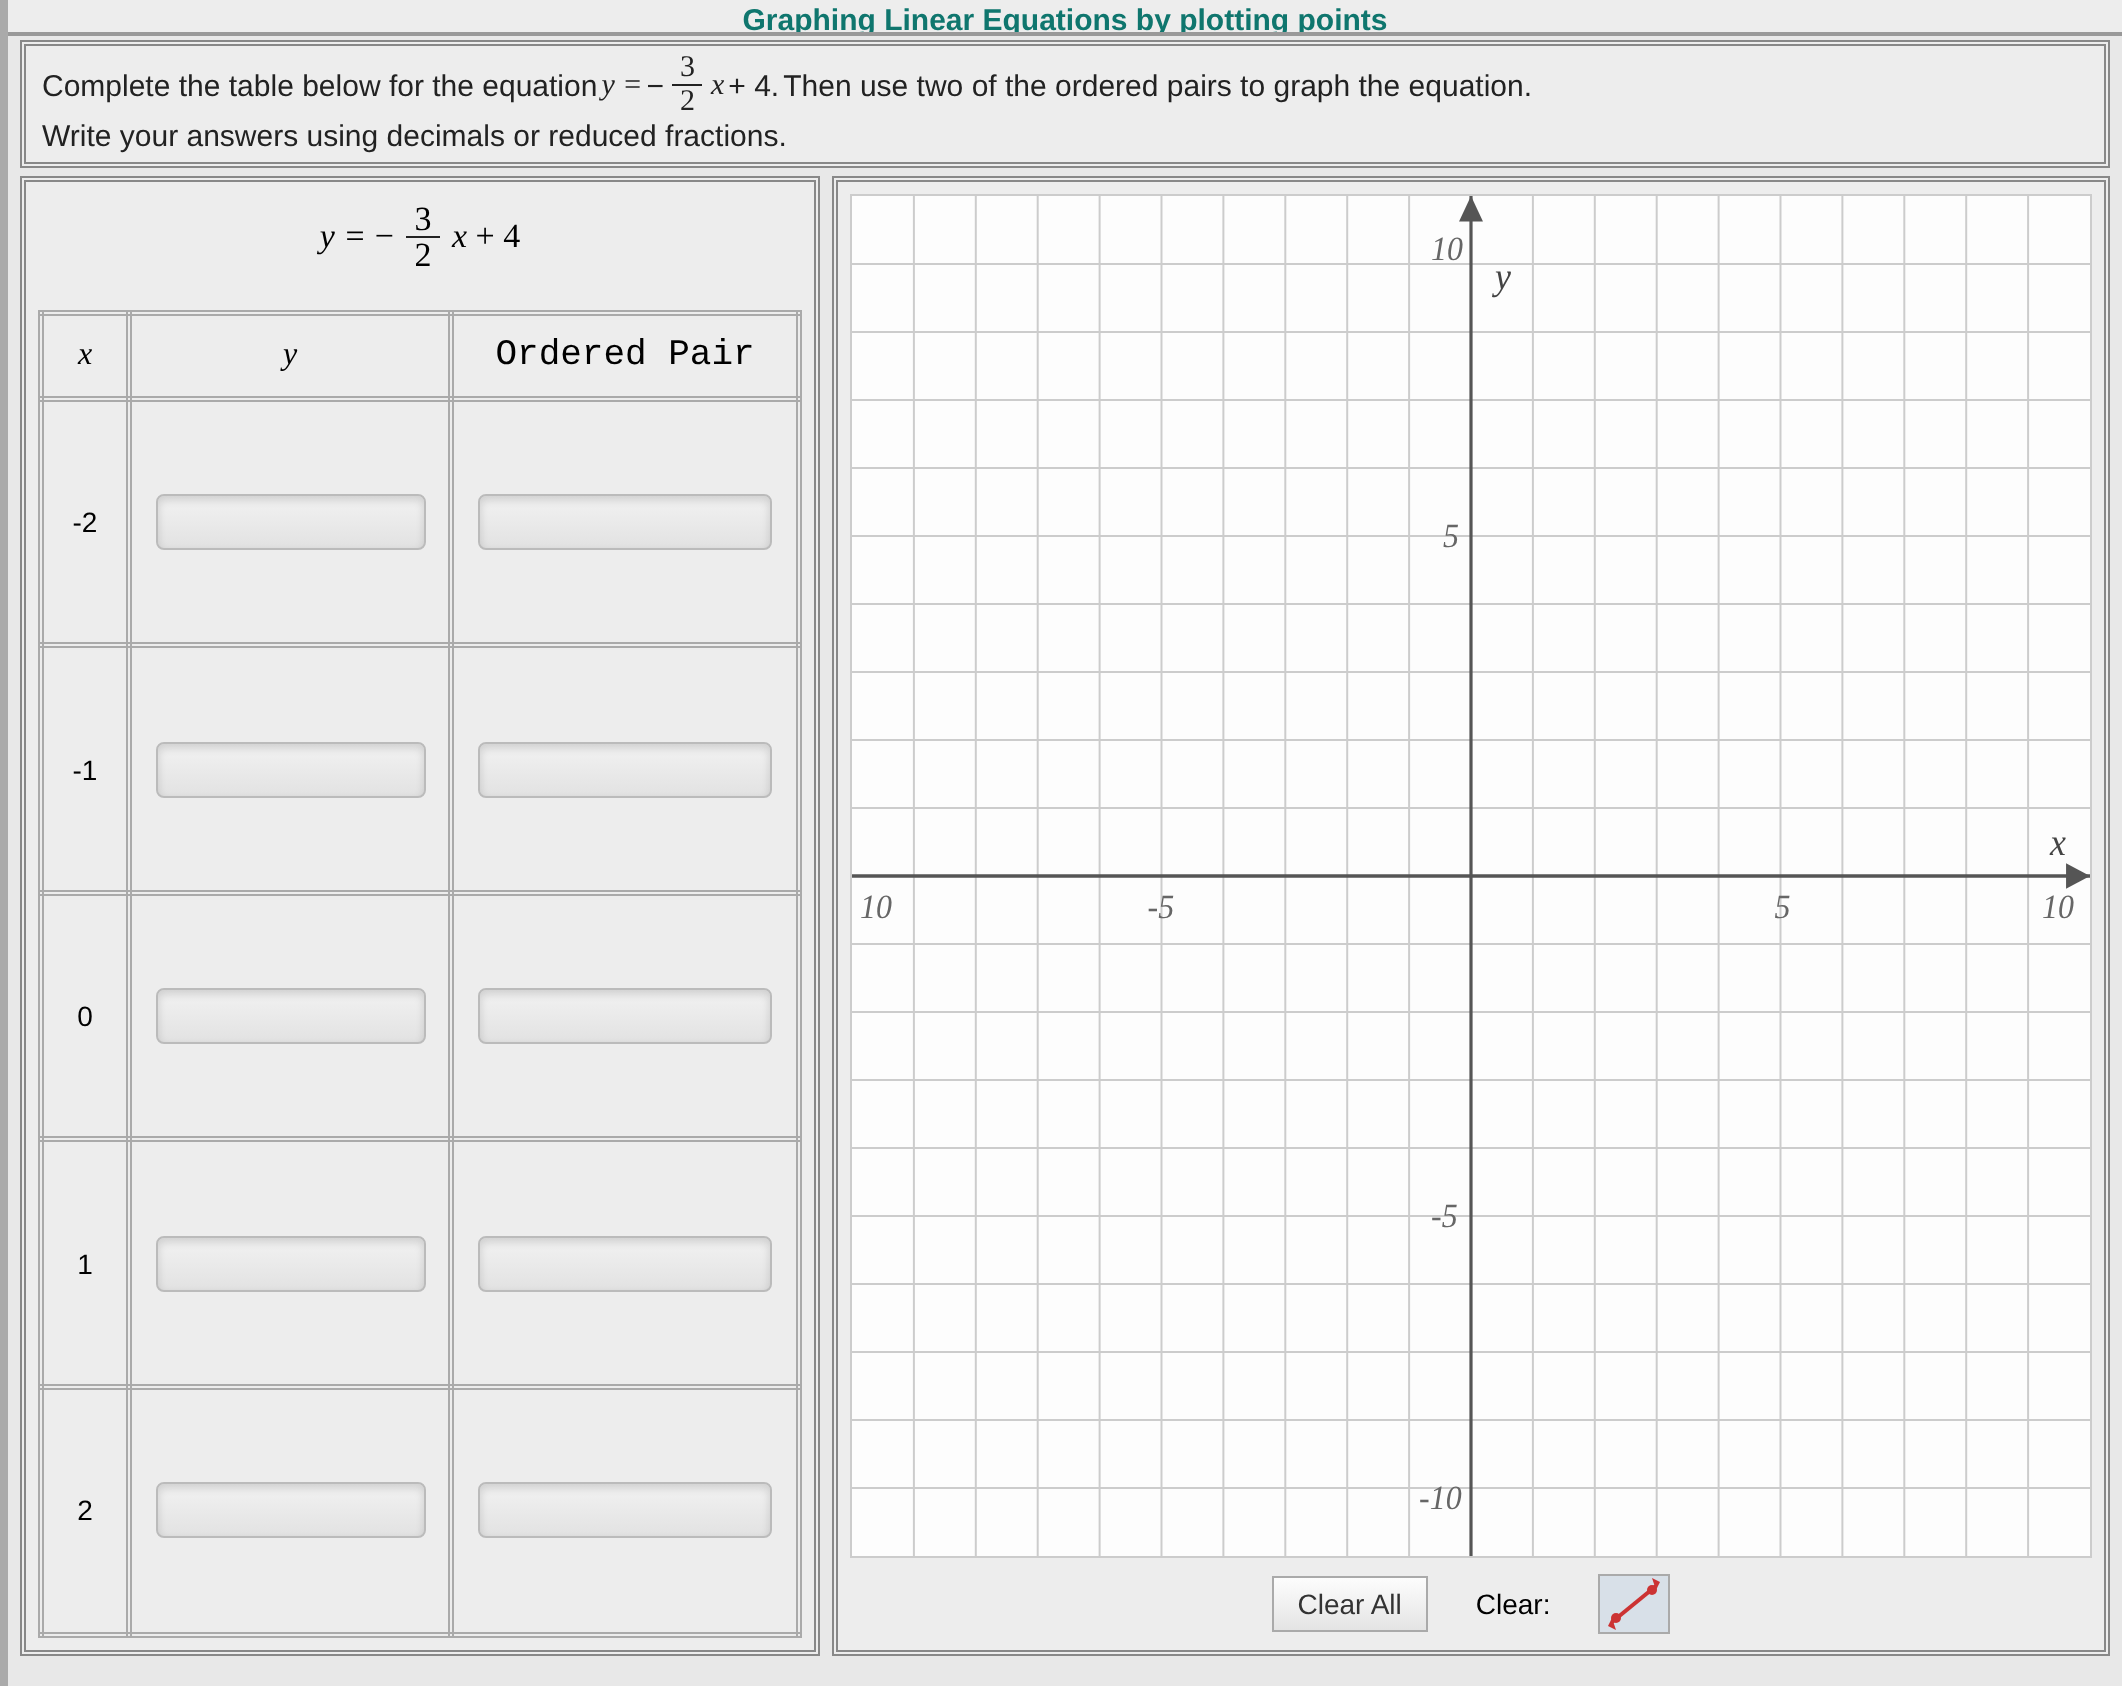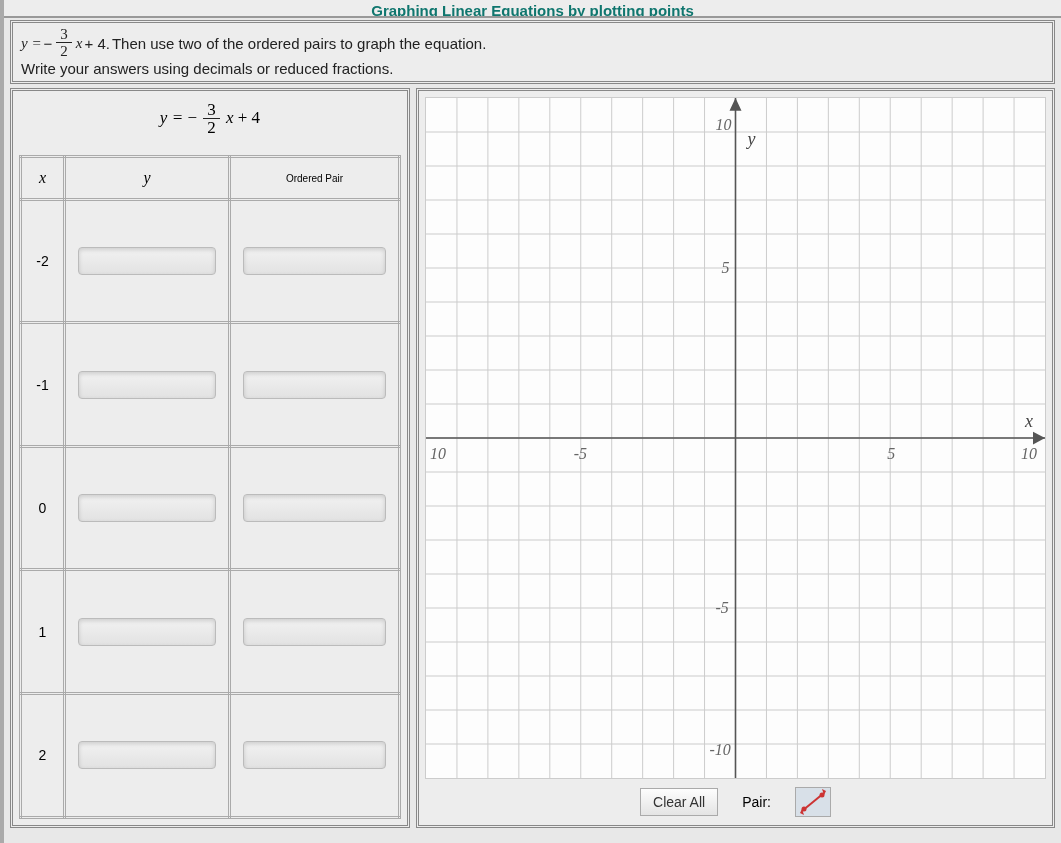--- a/index.html
+++ b/index.html
@@ -85,21 +85,21 @@
     background: #ededed;
     padding: 4px;
   }
   .value-table th {
     font-weight: normal;
     font-style: italic;
     font-family: 'Times New Roman', serif;
     font-size: 16px;
     height: 38px;
   }
-  .value-table th.plain { font-style: normal; font-family: Liberation Sans, sans-serif; font-size:10px;}
+  .value-table th.plain { font-style: normal; font-family: Liberation Mono, monospace; font-size:18px;}
   .value-table td.xcell { width: 44px; font-size: 14px;}
   .value-table td { height: 110px; vertical-align: middle;}
   .tbl-input {
     width: 90%;
     height: 28px;
     border: 1px solid #bbb;
     border-radius: 4px;
     background: linear-gradient(#f2f2f2,#e2e2e2);
     box-shadow: inset 0 2px 4px rgba(0,0,0,0.15);
   }
@@ -147,20 +147,21 @@
   }
 </style>
 </head>
 <body>
 
 <div class="page">
   <div class="header-cut">Graphing Linear Equations by plotting points</div>
 
   <div class="problem-box">
     <div class="line">
+      <span>Complete the table below for the equation </span>
       <span class="mathit">y = </span>
       <span> − </span>
       <span class="frac">
         <span class="num">3</span>
         <span class="den">2</span>
       </span>
       <span class="mathit">x</span>
       <span> + 4. </span>
       <span>Then use two of the ordered pairs to graph the equation.</span>
     </div>
@@ -279,21 +280,21 @@
             <text x="284" y="618">-10</text>
             <text x="4" y="340">10</text>
             <text x="148" y="340">-5</text>
             <text x="462" y="340">5</text>
             <text x="596" y="340">10</text>
           </g>
         </svg>
       </div>
       <div class="controls-row">
         <button class="btn">Clear All</button>
-        <span>Pair:</span>
+        <span>Clear:</span>
         <div class="draw-swatch">
           <svg width="30" height="26">
             <line x1="4" y1="22" x2="26" y2="4" stroke="#c33" stroke-width="2"></line>
             <circle cx="6" cy="20" r="2.5" fill="#c33"></circle>
             <circle cx="24" cy="6" r="2.5" fill="#c33"></circle>
             <polygon points="28,2 24,0 26,6" fill="#c33"></polygon>
             <polygon points="2,24 6,26 4,20" fill="#c33"></polygon>
           </svg>
         </div>
       </div>

